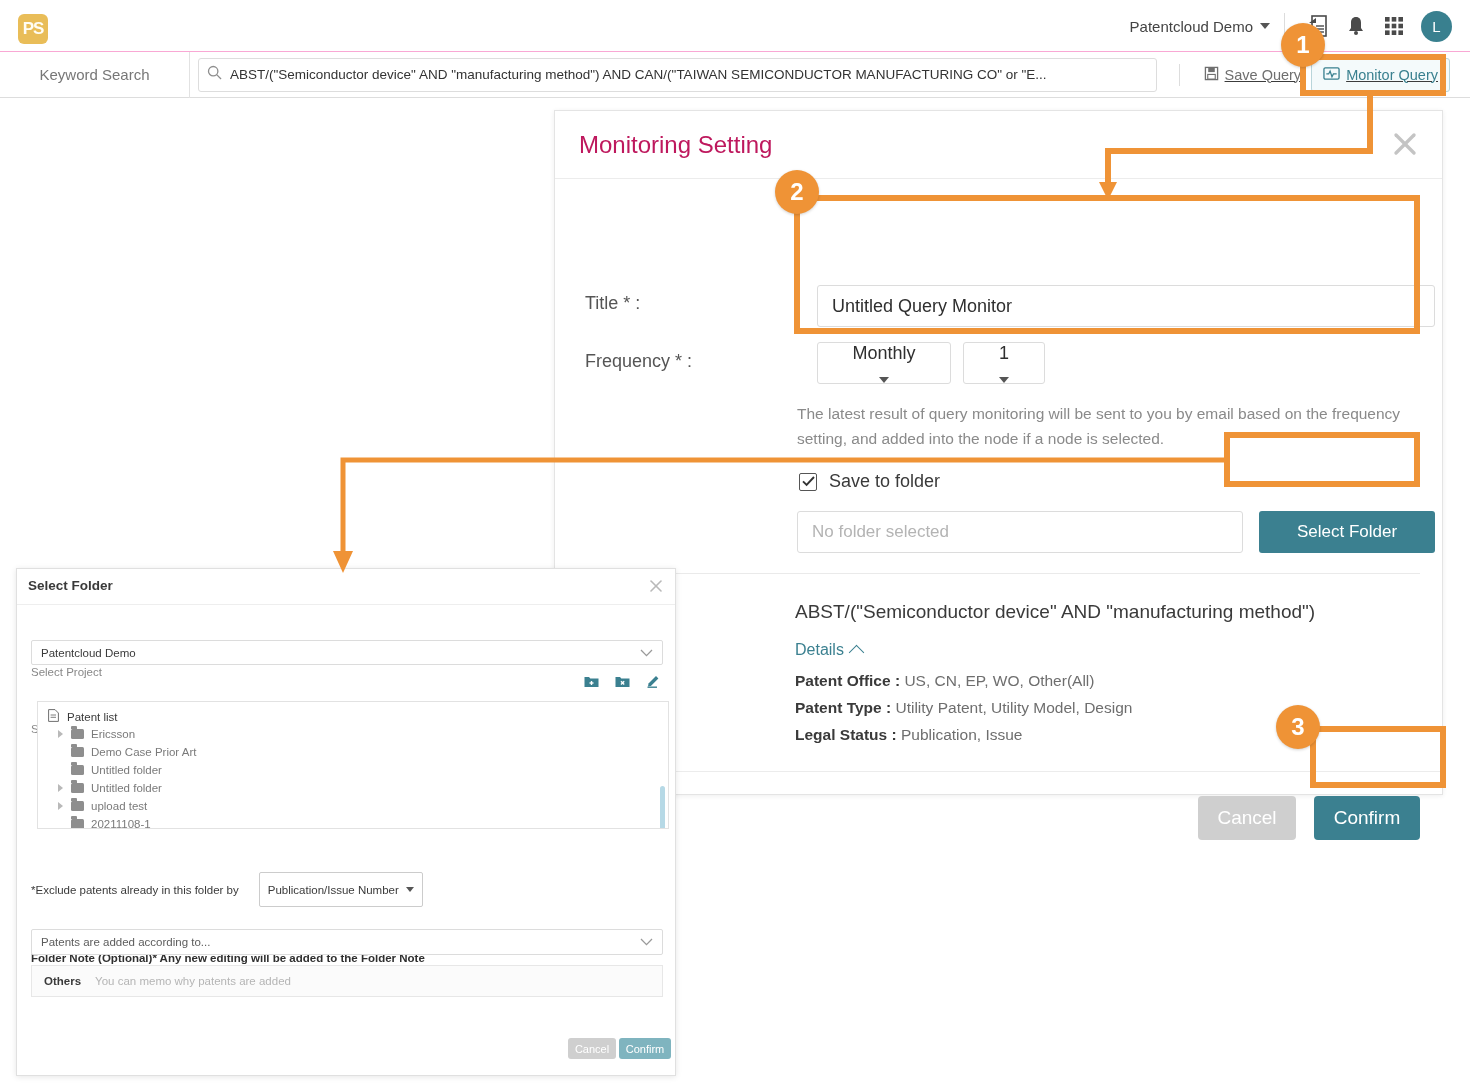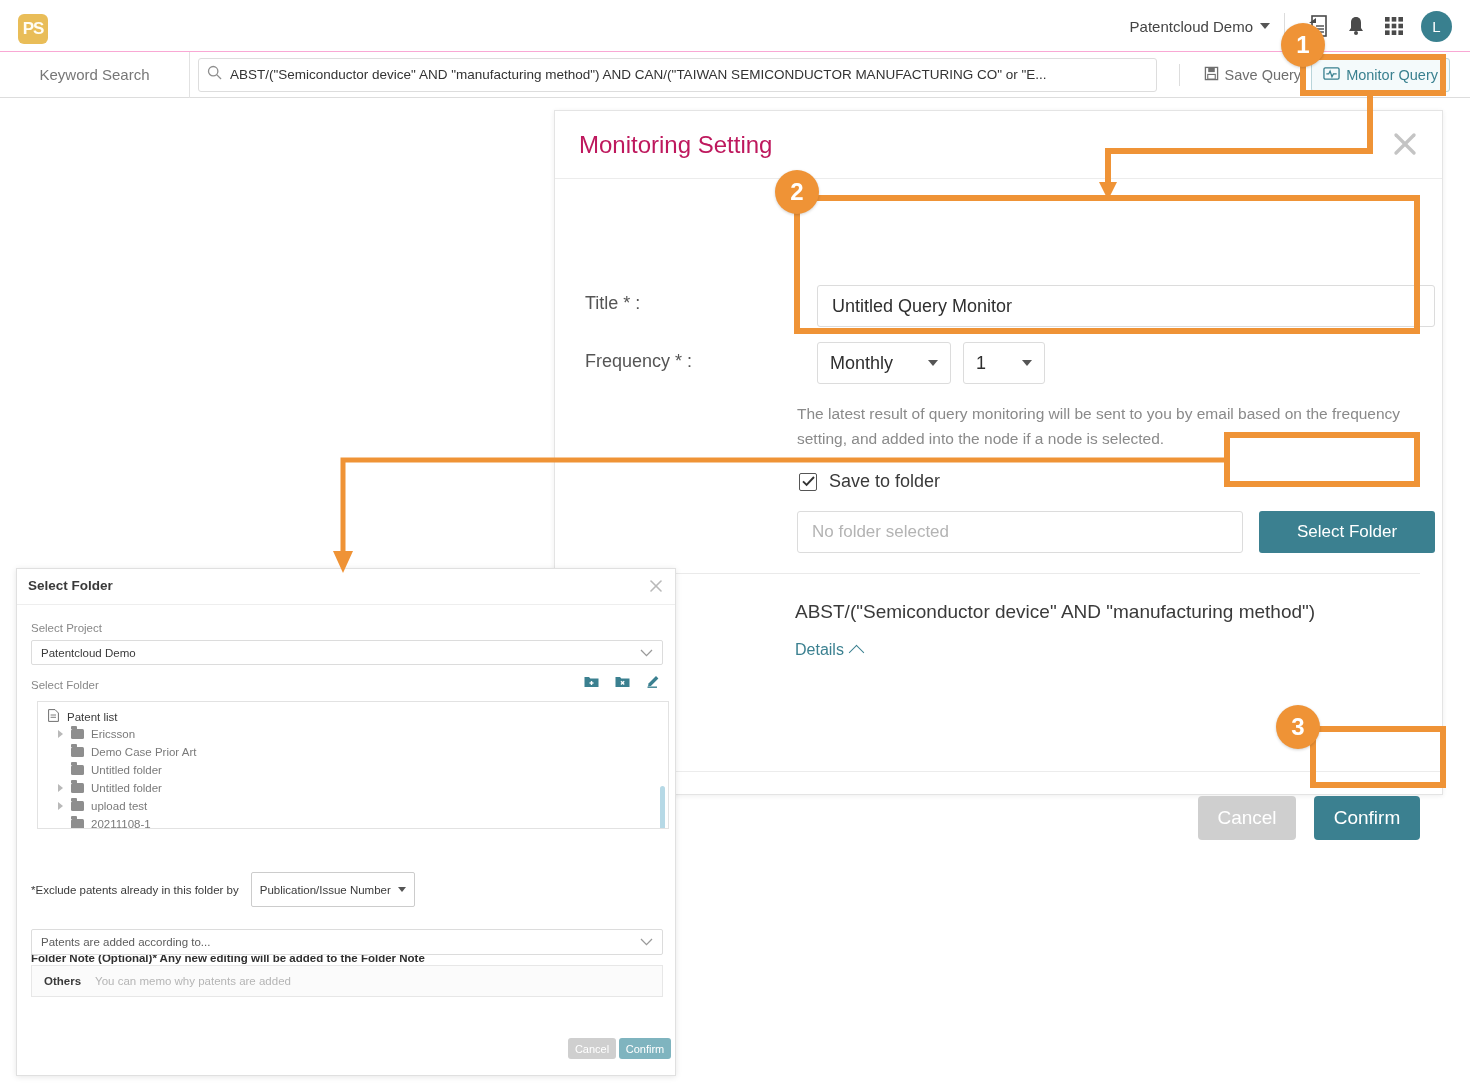--- a/index.html
+++ b/index.html
@@ -57,21 +57,21 @@
   }
   #search-field {
     flex:1; height:34px; margin:0 8px; display:flex; align-items:center;
     border:1px solid #ddd; border-radius:3px; background:#fff; padding:0 8px;
     min-width:0;
   }
   #search-value {
     font-size:13.5px; color:#333; white-space:nowrap; overflow:hidden;
     text-overflow:ellipsis; padding-left:8px;
   }
-  #search-actions { display:flex; align-items:center; height:46px; padding-right:20px; }
+  #search-actions { display:flex; align-items:center; height:46px; padding-right:20px;text-decoration:underline; }
   .sep-v { width:1px; height:22px; background:#ddd; margin:0 14px; }
   #save-query-btn {
     display:flex;align-items:center;gap:6px;font-size:14.5px;color:#6f6f6f;
     padding:6px 10px; cursor:pointer;
   }
   #monitor-query-btn {
     display:flex;align-items:center;gap:6px;font-size:14.5px;color:#39808f;
     padding:7px 11px; border:1px solid #b9d5da; border-radius:3px; background:#f4fafb;
     cursor:pointer;
   }
@@ -95,21 +95,21 @@
   .field-row { position:absolute; display:flex; align-items:flex-start; }
   .field-label { font-size:18px; color:#555; width:215px; text-align:left; padding-left:30px; }
   #title-input {
     position:absolute; left:262px; top:106px; width:618px; height:42px;
     border:1px solid #dcdcdc; border-radius:3px; background:#fff;
     font-size:18px; color:#2f2f2f; padding:0 14px; font-family:inherit;
   }
   .sel-box {
     position:absolute; height:42px; border:1px solid #dcdcdc; border-radius:3px;
     background:#fff; display:flex; align-items:center; justify-content:space-between;
-    padding:0 12px; font-size:18px; color:#2f2f2f; cursor:pointer;
+    padding:0 12px; font-size:18px; color:#2f2f2f; cursor:pointer;flex-direction:column;
   }
   #freq-unit { left:262px; top:163px; width:134px; }
   #freq-count { left:408px; top:163px; width:82px; }
   #md-desc {
     position:absolute; left:242px; top:222px; width:608px;
     font-size:15.5px; line-height:1.62; color:#8a8a8a;
   }
   #save-folder-row { position:absolute; left:244px; top:292px; display:flex; align-items:center; gap:12px; }
   #save-folder-check {
     width:18px;height:18px;border:1.6px solid #555; border-radius:2px;
@@ -154,21 +154,21 @@
 
   
   #folder-dialog {
     position:absolute; left:16px; top:568px; width:660px; height:508px;
     background:#fff; border:1px solid #e0e0e0; box-shadow:0 1px 6px rgba(0,0,0,.10);
   }
   #fd-header { position:relative; height:36px; border-bottom:1px solid #eee; }
   #fd-title { position:absolute; left:11px; top:9px; font-size:13.5px; font-weight:700; color:#3a3a3a; }
   #fd-close { position:absolute; right:8px; top:6px; width:22px;height:22px;
     display:flex;align-items:center;justify-content:center;cursor:pointer; }
-  .fd-lbl { font-size:11.5px; color:#888; }
+  .fd-lbl { font-size:11.5px; color:#888;margin-top:44px; }
   #select-project-label { position:absolute; left:14px; top:53px; }
   #project-select {
     position:absolute; left:14px; top:71px; width:632px; height:25px;
     border:1px solid #dcdcdc; border-radius:2px; background:#fff;
     display:flex; align-items:center; justify-content:space-between; padding:0 9px;
     font-size:11.5px; color:#3a3a3a; cursor:pointer;
   }
   #select-folder-label { position:absolute; left:14px; top:110px; }
   #fd-tools { position:absolute; right:14px; top:105px; display:flex; align-items:center; gap:16px; }
   .fd-tool { cursor:pointer; display:flex; align-items:center; }
@@ -186,21 +186,21 @@
   .tri.hidden { visibility:hidden; }
   .folder-ico {
     width:13px;height:10px;background:#8e8e8e;border-radius:1.5px;position:relative;flex:0 0 13px;
   }
   .folder-ico:before{content:"";position:absolute;left:0;top:-3px;width:6px;height:3px;background:#8e8e8e;border-radius:1px 1px 0 0;}
   .tree-label { font-size:11.5px; color:#7a7a7a; white-space:nowrap; }
   #tree-scroll {
     position:absolute; right:3px; top:84px; width:5px; height:66px;
     background:#b6d9e6; border-radius:3px; cursor:pointer;
   }
-  #exclude-row { position:absolute; left:14px; top:303px; display:flex; align-items:center; gap:12px; }
+  #exclude-row { position:absolute; left:14px; top:303px; display:flex; align-items:center; gap:20px; }
   #exclude-text { font-size:11.5px; color:#3a3a3a; }
   #exclude-select {
     height:35px; border:1px solid #ccc; background:#fff; border-radius:2px;
     display:flex;align-items:center;gap:7px;padding:0 8px;font-size:11.5px;color:#3a3a3a;cursor:pointer;
   }
   .caret-sm { width:0;height:0;border-left:4px solid transparent;border-right:4px solid transparent;border-top:5px solid #555; }
   #folder-note-label {
     position:absolute; left:14px; top:339px; font-size:11.5px; font-weight:700; color:#2f2f2f;margin-top:44px;
   }
   #folder-note-select {
@@ -368,20 +368,34 @@
 
     <div id="md-hr"></div>
 
     <div id="query-label">Query :</div>
     <div id="query-value">ABST/("Semiconductor device" AND "manufacturing method")</div>
     <div id="details-toggle">
       <span>Details</span>
       <span class="chev-up"></span>
     </div>
 
+    <div id="details-list">
+      <div class="detail-line">
+        <b>Patent Office :</b>
+        <span>US, CN, EP, WO, Other(All)</span>
+      </div>
+      <div class="detail-line">
+        <b>Patent Type :</b>
+        <span>Utility Patent, Utility Model, Design</span>
+      </div>
+      <div class="detail-line">
+        <b>Legal Status :</b>
+        <span>Publication, Issue</span>
+      </div>
+    </div>
   </div>
 
   <div id="md-footer">
     <div id="cancel-btn">Cancel</div>
     <div id="confirm-btn">Confirm</div>
   </div>
 </div>
 
 <div id="folder-dialog">
   <div id="fd-header">

